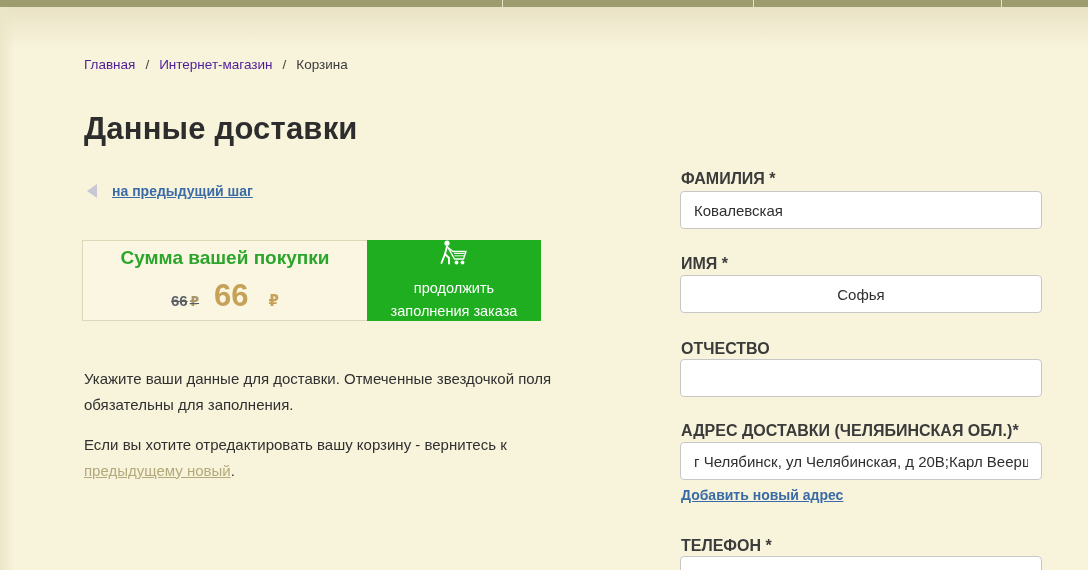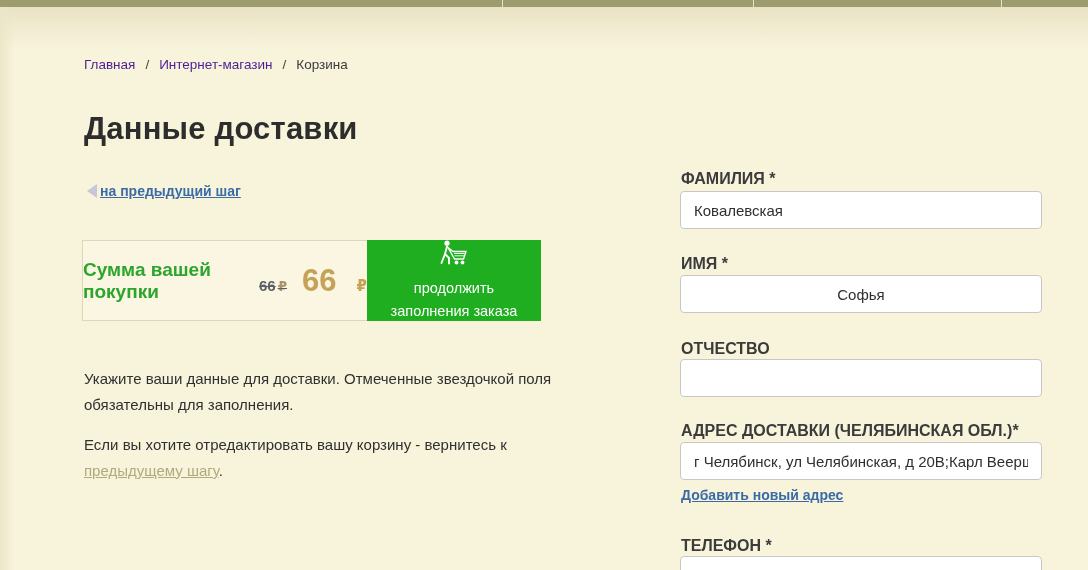--- a/index.html
+++ b/index.html
@@ -22,28 +22,28 @@
   
   .breadcrumb { position: absolute; left: 84px; top: 57px; display: flex; align-items: center; gap: 10px; font-size: 13.5px; }
   .crumb-link { color: #4c1d95; cursor: pointer; }
   .crumb-sep { color: #3f3f3f; }
   .crumb-current { color: #3a3a3a; }
 
   
   .page-title { position: absolute; left: 84px; top: 90px; font-size: 31px; font-weight: bold; color: #2d2d2d; letter-spacing: 0.2px; }
 
   
-  .prev-step { position: absolute; left: 87px; top: 183px; display: flex; align-items: center; gap: 3px; cursor: pointer; }
+  .prev-step { position: absolute; left: 87px; top: 183px; display: flex; align-items: center; gap: 15px; cursor: pointer; }
   .arrow-left { width: 0; height: 0; border-top: 7px solid transparent; border-bottom: 7px solid transparent; border-right: 10px solid #c9c6d6; }
   .prev-link { color: #3a6ba6; font-weight: bold; font-size: 14px; text-decoration: underline; }
 
   
   .sum-box { position: absolute; left: 82px; top: 240px; width: 459px; height: 81px; display: flex; }
   .sum-left { flex: 1; background: #faf6e2; border: 1px solid #ddd7ba; border-right: none;
-    display: flex; flex-direction: row; align-items: center; justify-content: center; gap: 9px; }
+    display: flex; flex-direction: column; align-items: center; justify-content: center; gap: 9px; }
   .sum-title { color: #2ca52c; font-weight: bold; font-size: 19px; }
   .price-row { display: flex; align-items: baseline; gap: 15px; }
   .old-price { font-size: 15px; font-weight: bold; color: #5a5f66; text-decoration: line-through; }
   .old-price .rub { color: #a8966b; font-size: 13.5px; margin-left: 2px; }
   .new-price { font-size: 31px; font-weight: bold; color: #c6a258; }
   .new-rub { font-size: 15px; font-weight: bold; color: #c6a258; margin-left: 5px; }
   .checkout-btn { width: 174px; background: #1fae1f; border: none; color: #ffffff; font-weight: normal; font-size: 14.5px;
     display: flex; flex-direction: column; align-items: center; justify-content: center; gap: 3px;
     cursor: pointer; font-family: inherit; line-height: 1.4; padding: 0; }
   .checkout-btn .icon-wrap { margin-bottom: 3px; }
@@ -109,21 +109,21 @@
         <circle cx="26.5" cy="22.5" r="1.9" fill="#ffffff"></circle>
       </svg>
     </span>
     <span>продолжить</span>
     <span>заполнения заказа</span>
   </button>
 </div>
 
 <div class="intro">
   <p>Укажите ваши данные для доставки. Отмеченные звездочкой поля обязательны для заполнения.</p>
-  <p><span>Если вы хотите отредактировать вашу корзину - вернитесь к </span><a class="inline-link">предыдущему шагу</a><span>.</span></p>
+  <p><span>Если вы хотите отредактировать вашу корзину - вернитесь к </span><a class="inline-link">предыдущему новый</a><span>.</span></p>
 </div>
 
 <div class="form-label lbl-1"><span>ФАМИЛИЯ</span><span> *</span></div>
 <input class="form-input inp-1" value="Ковалевская" style="">
 
 <div class="form-label lbl-2"><span>ИМЯ</span><span> *</span></div>
 <input class="form-input inp-2" value="Софья" style="">
 
 <div class="form-label lbl-3"><span>ОТЧЕСТВО</span><span></span></div>
 <input class="form-input inp-3" value="" style="">

